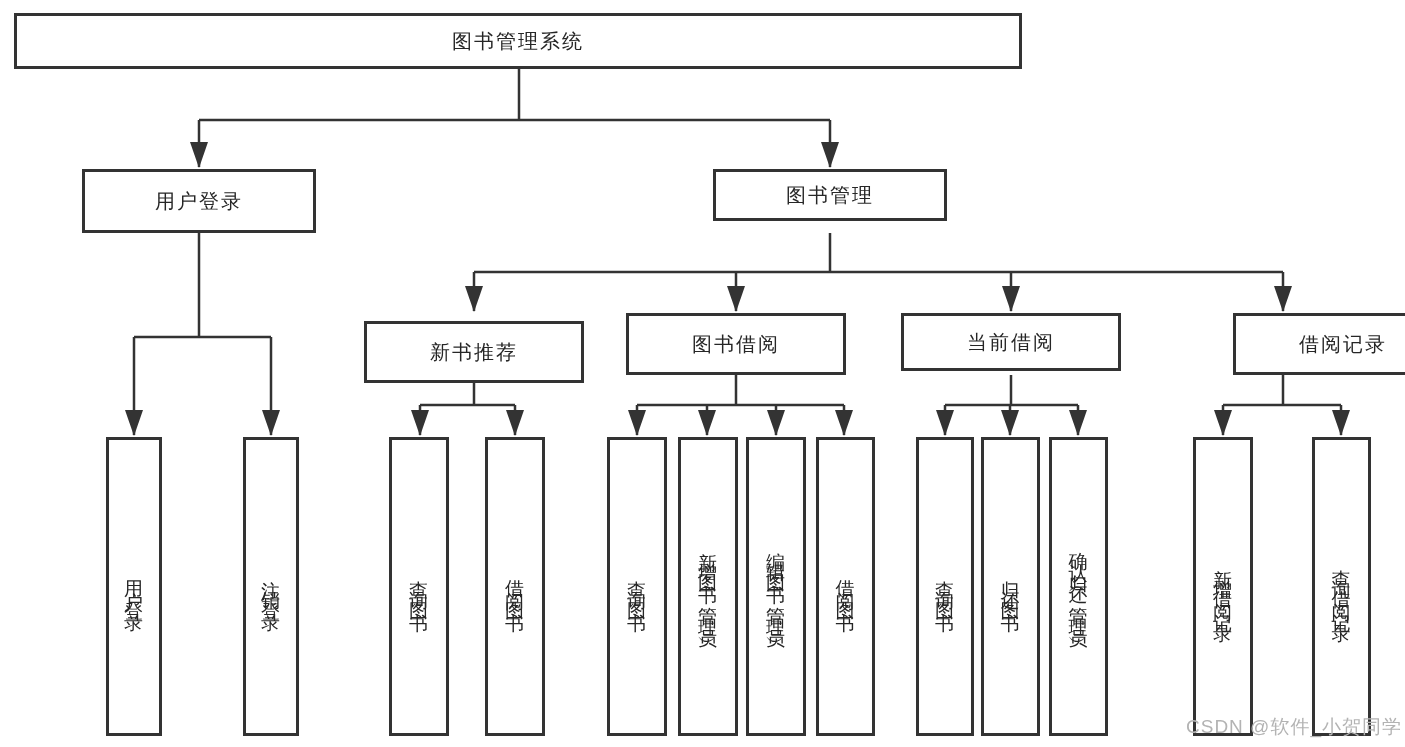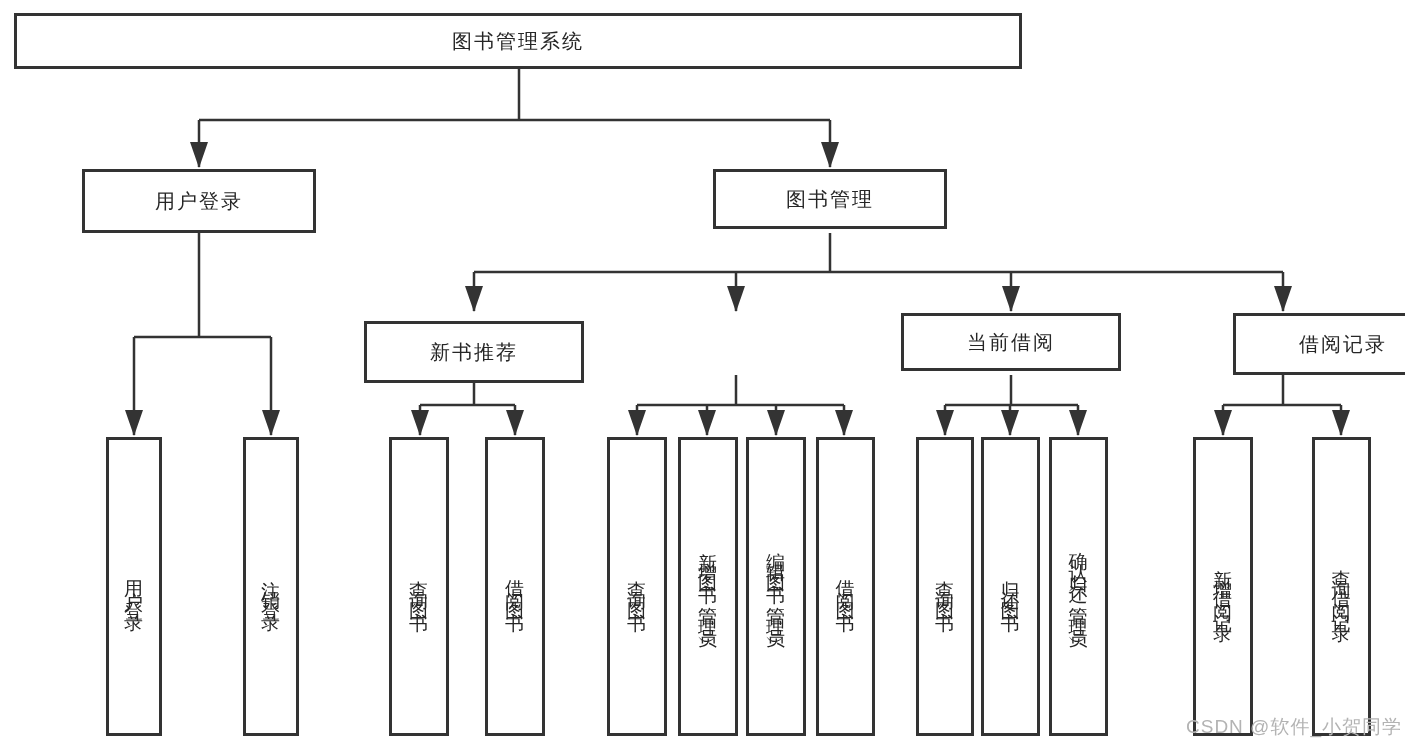--- a/index.html
+++ b/index.html
@@ -109,26 +109,29 @@
     <line x1="1341" y1="405" x2="1341" y2="435" marker-end="url(#arrow)"></line>
   </svg>
 
   <div class="node h" style="left:14px;top:13px;width:1008px;height:56px">
     <span>图书管理系统</span>
   </div>
 
   <div class="node h" style="left:82px;top:169px;width:234px;height:64px">
     <span>用户登录</span>
   </div>
-  <div class="node h" style="left:713px;top:169px;width:234px;height:60px">
+  <div class="node h" style="left:713px;top:169px;width:234px;height:52px">
     <span>图书管理</span>
   </div>
 
   <div class="node h" style="left:364px;top:321px;width:220px;height:62px">
     <span>新书推荐</span>
+  </div>
+  <div class="node h" style="left:626px;top:313px;width:220px;height:62px">
+    <span>图书借阅</span>
   </div>
   <div class="node h" style="left:901px;top:313px;width:220px;height:58px">
     <span>当前借阅</span>
   </div>
   <div class="node h" style="left:1233px;top:313px;width:220px;height:62px">
     <span>借阅记录</span>
   </div>
 
   <div class="node v" style="left:106px;top:437px;width:56px;height:299px">
     <span>用户登录</span>

